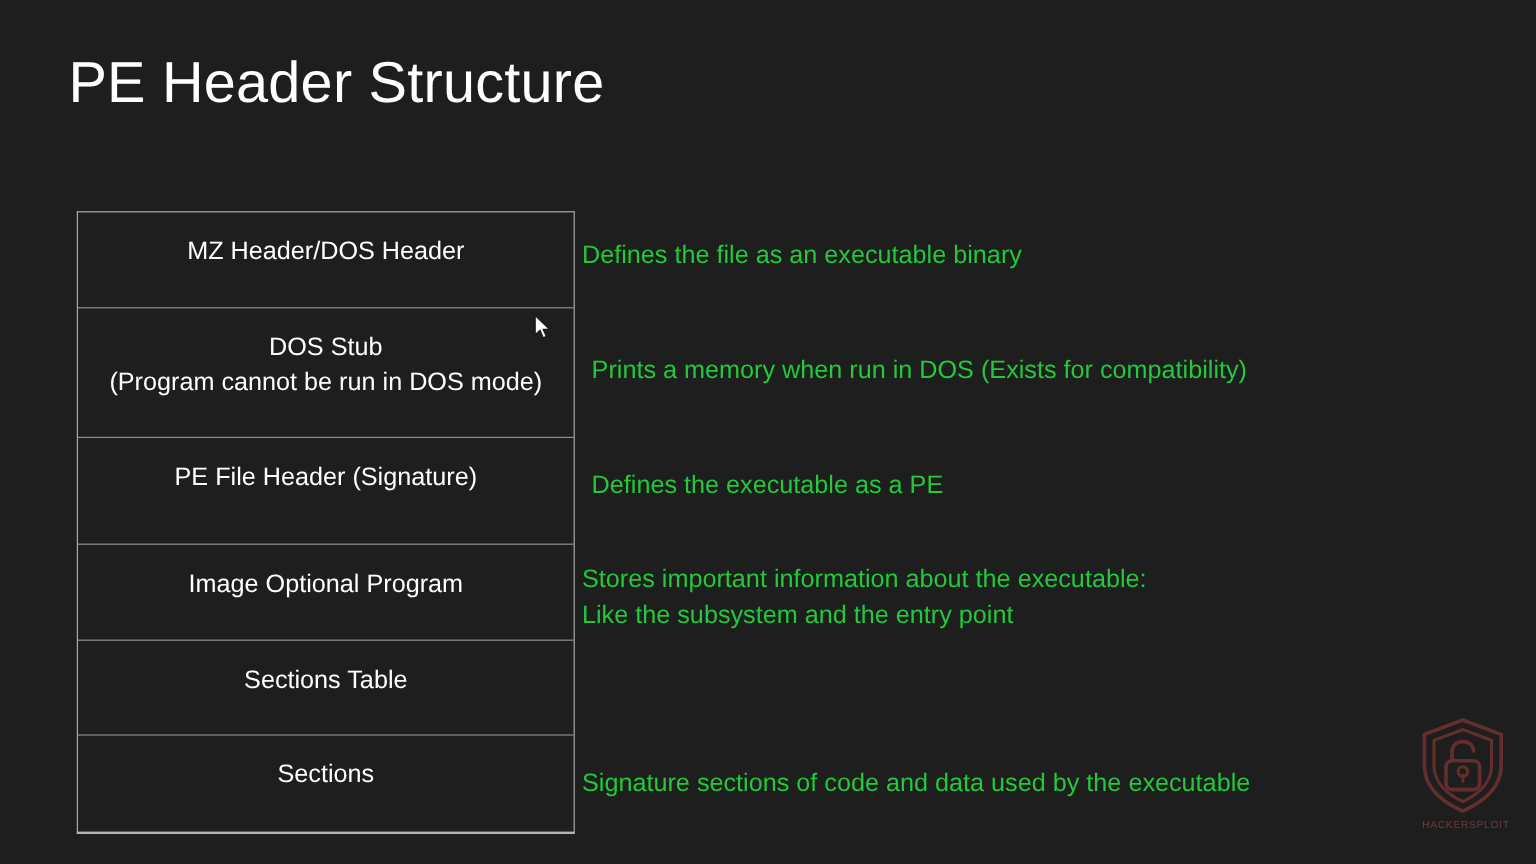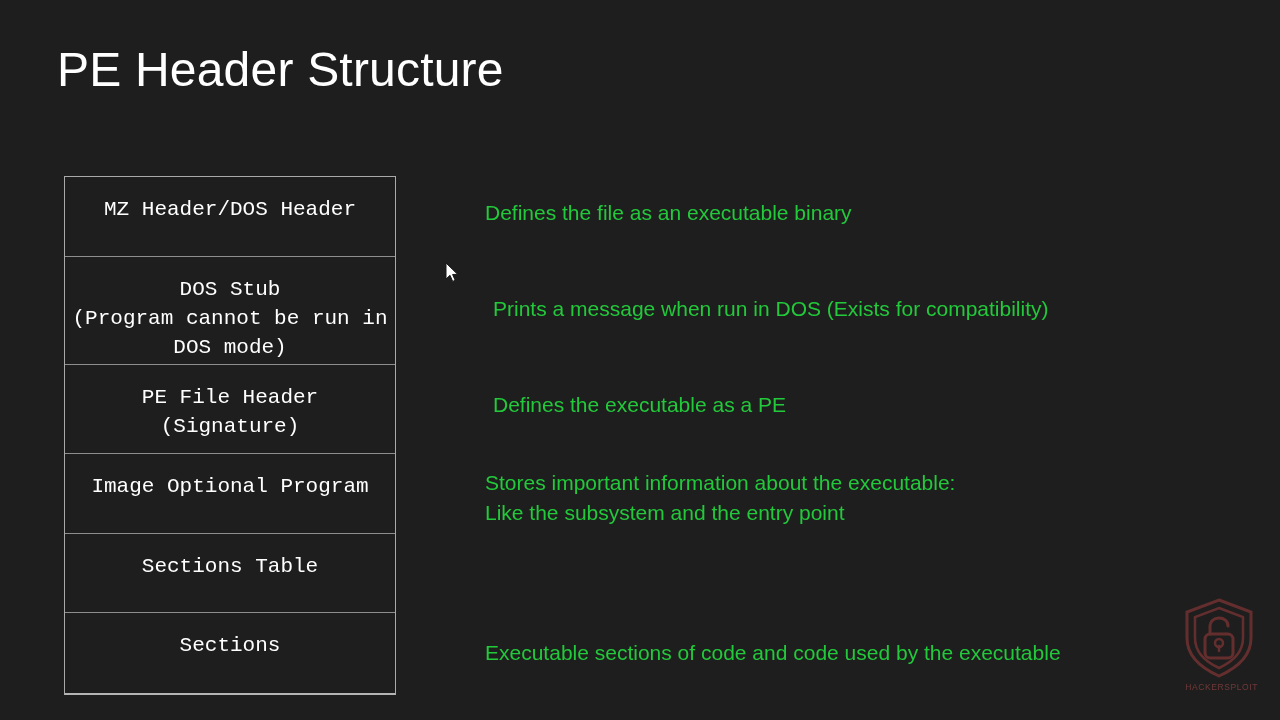--- a/index.html
+++ b/index.html
@@ -28,27 +28,26 @@
     letter-spacing:0.2px;
     line-height:1.1;
     white-space:nowrap;
   }
 
   
   .pe-table {
     position:absolute;
     left:64px;
     top:176px;
-    width:332px;
+    width:415px;
     height:519px;
     border:1px solid #a9a9a9;
     border-bottom:2px solid #b4b4b4;
     display:flex;
     flex-direction:column;
-    font-family:Liberation Mono, monospace;
   }
 
   .pe-row {
     border-bottom:1px solid #8e8e8e;
     display:flex;
     align-items:flex-start;
     justify-content:center;
     padding-top:18px;
     color:#ffffff;
     font-size:21px;
@@ -155,25 +154,25 @@
   <div class="pe-row row-h80">
     <span class="cell-text">
       <span>Sections</span>
     </span>
   </div>
 
 </div>
 
 <div class="annotations">
   <div class="note note-1">Defines the file as an executable binary</div>
-  <div class="note note-2">Prints a message when run in DOS (Exists for compatibility)</div>
+  <div class="note note-2">Prints a memory when run in DOS (Exists for compatibility)</div>
   <div class="note note-3">Defines the executable as a PE</div>
   <div class="note note-4">Stores important information about the executable:
 Like the subsystem and the entry point</div>
-  <div class="note note-6">Executable sections of code and code used by the executable</div>
+  <div class="note note-6">Signature sections of code and data used by the executable</div>
 </div>
 
 <div class="watermark">
   <span>
     <svg width="78" height="84" viewBox="0 0 78 84" fill="none">
       <path d="M39 4 L71 16 V42 C71 60 57 72 39 80 C21 72 7 60 7 42 V16 Z" stroke="#6b3030" stroke-width="3" fill="none"></path>
       <path d="M39 12 L63 21 V42 C63 56 52 66 39 72 C26 66 15 56 15 42 V21 Z" stroke="#6b3030" stroke-width="2.5" fill="none"></path>
       <rect x="25" y="38" width="28" height="24" rx="5" stroke="#6b3030" stroke-width="3" fill="none"></rect>
       <path d="M30 38 V31 C30 25 34 22 39 22 C44 22 48 25 48 30" stroke="#6b3030" stroke-width="3" fill="none" stroke-linecap="round"></path>
       <circle cx="39" cy="47" r="4" stroke="#6b3030" stroke-width="2.5" fill="none"></circle>

